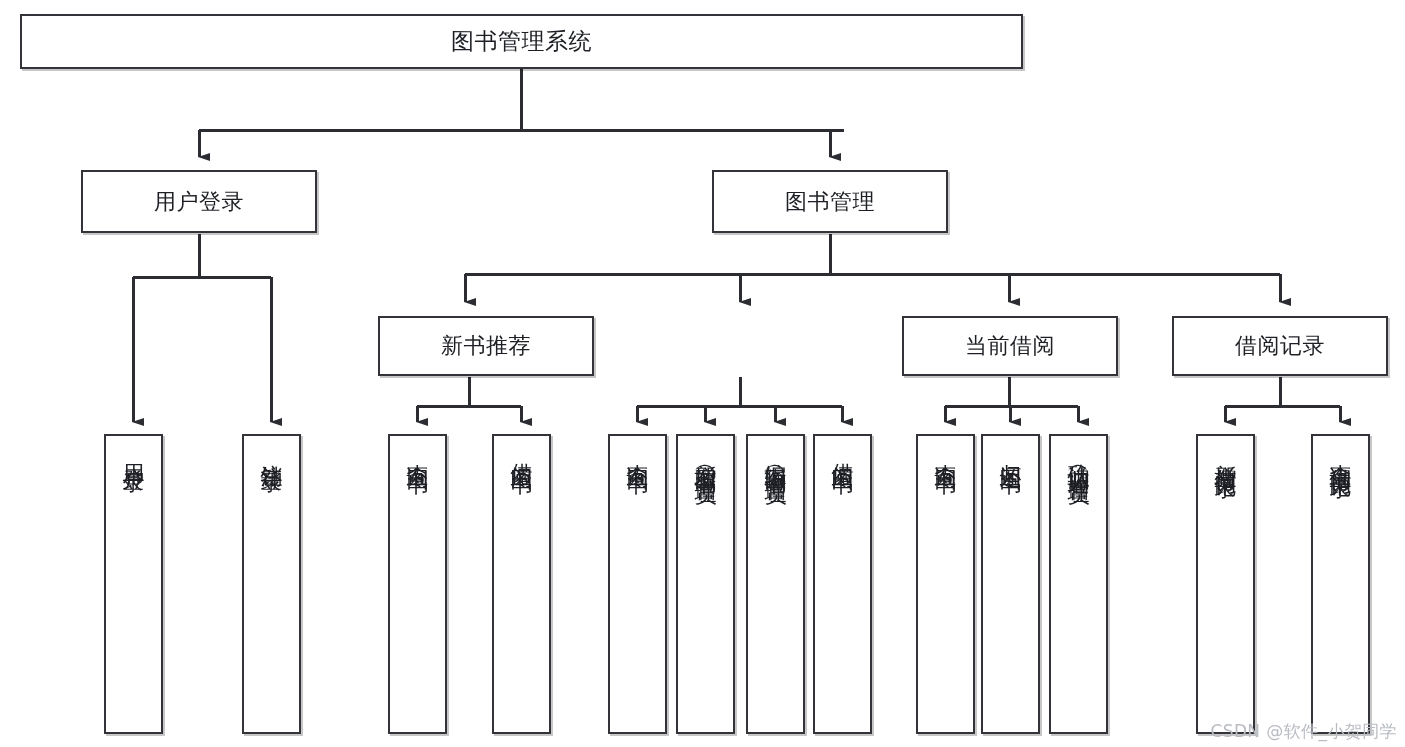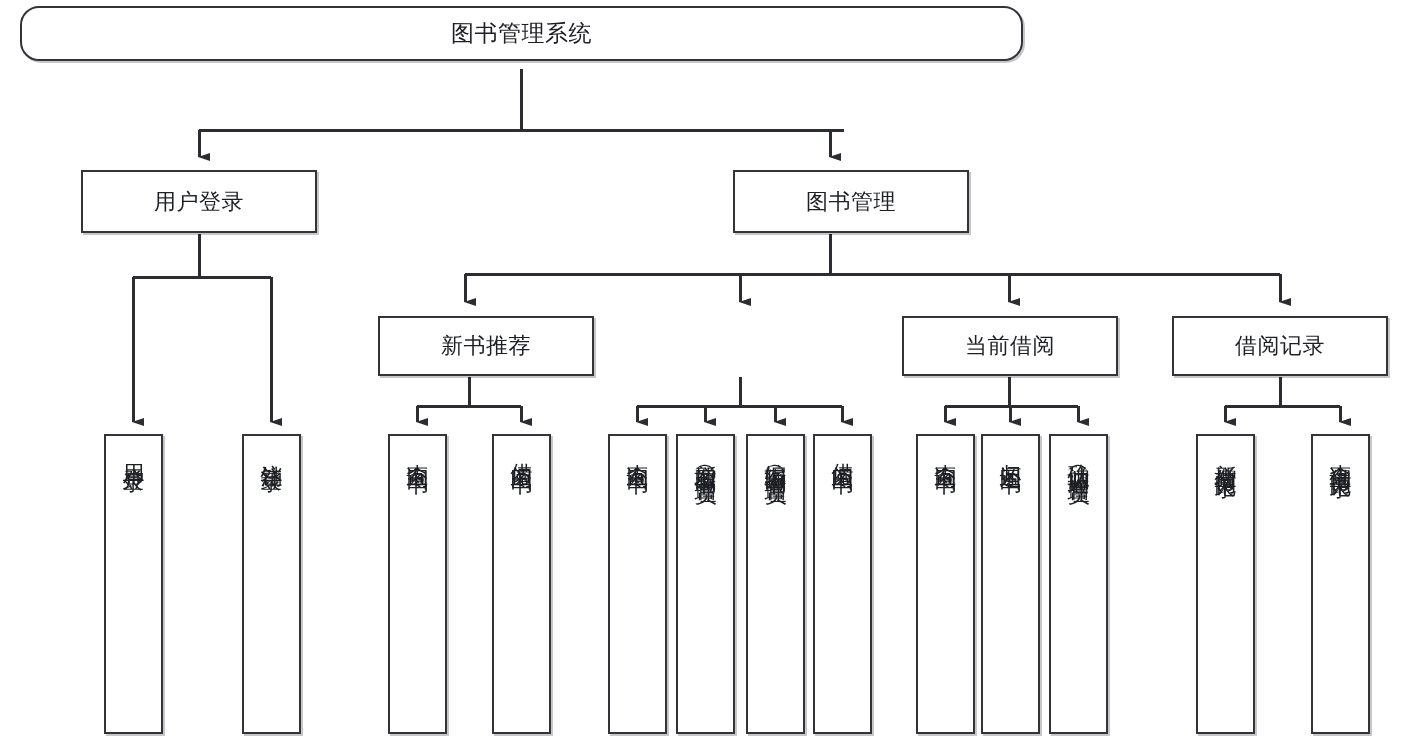--- a/index.html
+++ b/index.html
@@ -120,28 +120,28 @@
       <path d="M 1010 406 L 1010 422" marker-end="url(#arrowhead)"></path>
       <path d="M 1078 406 L 1078 422" marker-end="url(#arrowhead)"></path>
 
       <path d="M 1280 377 L 1280 406"></path>
       <path d="M 1225 406 L 1340 406"></path>
       <path d="M 1225 406 L 1225 422" marker-end="url(#arrowhead)"></path>
       <path d="M 1340 406 L 1340 422" marker-end="url(#arrowhead)"></path>
     </g>
   </svg>
 
-  <div class="node-box node-horizontal node-root" style="left:20px; top:6px; width:1003px; height:55px;border-radius:19px;">
+  <div class="node-box node-horizontal node-root" style="left:20px; top:14px; width:1003px; height:55px;">
     <span class="node-label">图书管理系统</span>
   </div>
 
   <div class="node-box node-horizontal" style="left:81px; top:170px; width:236px; height:63px;">
     <span class="node-label">用户登录</span>
   </div>
-  <div class="node-box node-horizontal" style="left:712px; top:170px; width:236px; height:63px;margin-left:21px;">
+  <div class="node-box node-horizontal" style="left:712px; top:170px; width:236px; height:63px;">
     <span class="node-label">图书管理</span>
   </div>
 
   <div class="node-box node-horizontal" style="left:362px; top:316px; width:216px; height:60px;margin-left:16px;">
     <span class="node-label">新书推荐</span>
   </div>
   <div class="node-box node-horizontal" style="left:1172px; top:316px; width:216px; height:60px;">
     <span class="node-label">借阅记录</span>
   </div>
   <div class="node-box node-horizontal" style="left:902px; top:316px; width:216px; height:60px;">
@@ -185,14 +185,15 @@
     <span class="node-label">确认归还（管理员）</span>
   </div>
 
   <div class="node-box node-vertical" style="left:1196px; top:434px; width:59px; height:300px;">
     <span class="node-label">新增借阅记录</span>
   </div>
   <div class="node-box node-vertical" style="left:1311px; top:434px; width:59px; height:300px;">
     <span class="node-label">查询借阅记录</span>
   </div>
 
+  <div class="watermark">CSDN @软件_小贺同学</div>
 
 </div>
 
 </body></html>

